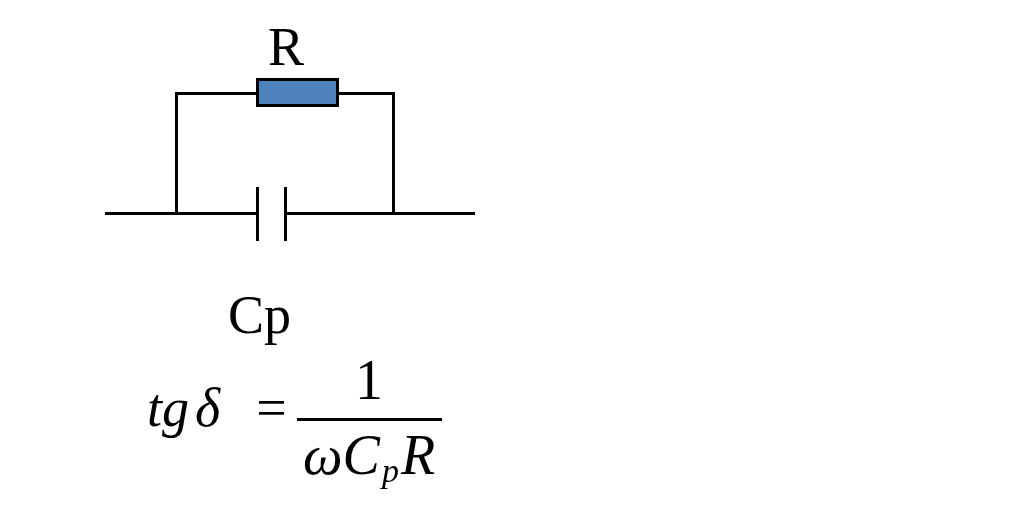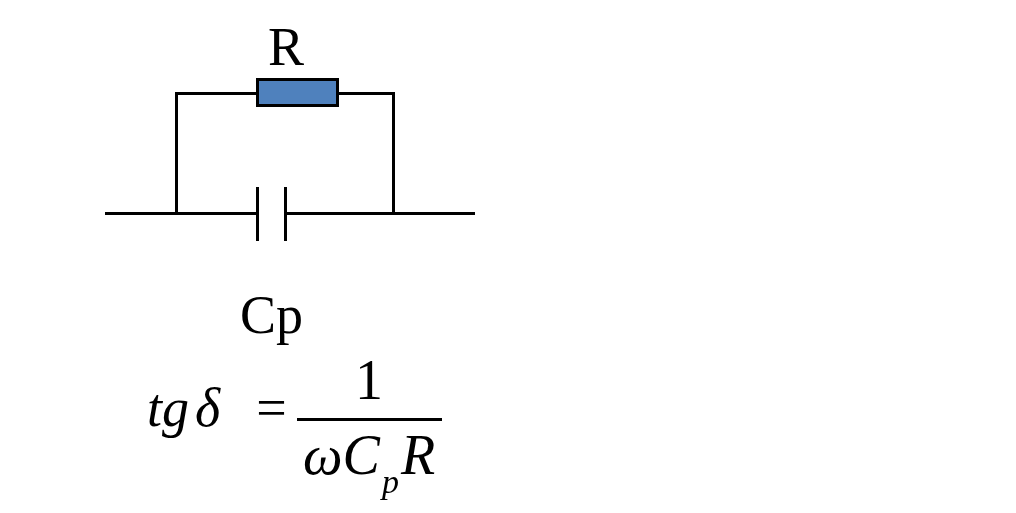--- a/index.html
+++ b/index.html
@@ -17,33 +17,33 @@
   #branch-top-right { left:337px; top:92px;  width:58px; height:3px; }
   #cap-plate-left   { left:256px; top:187px; width:3px;  height:54px; }
   #cap-plate-right  { left:284px; top:187px; width:3px;  height:54px; }
   #resistor-body {
     position:absolute; left:256px; top:78px; width:83px; height:29px;
     border:3px solid #000000; box-sizing:border-box;
   }
   
   .lbl { position:absolute; color:#000000; font-size:54px; line-height:1; white-space:nowrap; }
   #resistor-label  { left:268px; top:20px; }
-  #capacitor-label { left:240px; top:288px; }
+  #capacitor-label { left:228px; top:288px; }
   
   #formula {
     position:absolute; left:108px; top:352px; display:flex; align-items:center;
     color:#000000; font-size:54px; font-style:italic; white-space:nowrap;margin-left:39px;
   }
   #formula .nudge { position:relative; top:-10px; }
   #formula-delta { margin-left:6px; }
   #equals-sign { font-style:normal; margin:0 10px 0 36px; }
   .frac { display:flex; flex-direction:column; align-items:center; }
   .frac .num { font-style:normal; font-size:56px; line-height:1; }
   .frac .bar { width:145px; height:3px; background:#000000; margin:10px 0 6px 0; }
-  .frac .den { display:flex; align-items:flex-end; font-size:56px; line-height:1; }
+  .frac .den { display:flex; align-items:center; font-size:56px; line-height:1; }
   .frac .sub { font-size:34px; position:relative; top:16px; margin:0 2px; }
 </style>
 </head>
 <body>
 
 <div id="canvas">
 
   <div class="wire" id="wire-main-left"></div>
   <div class="wire" id="wire-main-right"></div>
   <div class="wire" id="branch-left-v"></div>

